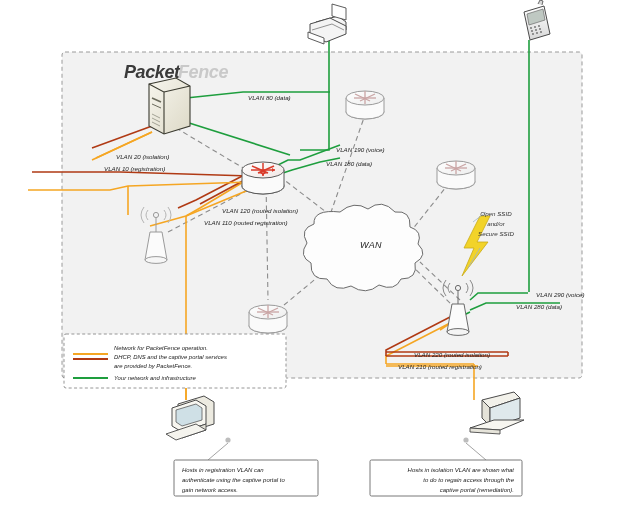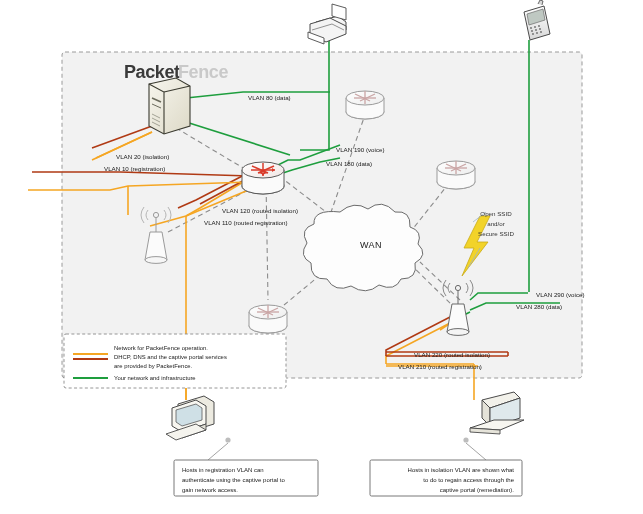--- a/index.html
+++ b/index.html
@@ -1,18 +1,18 @@
 <!DOCTYPE html>
 <html><head>
 <meta charset="utf-8">
 <style>
   html,body{margin:0;padding:0;background:#ffffff;}
   body{width:643px;height:514px;overflow:hidden;
        font-family:"Liberation Sans","DejaVu Sans",sans-serif;}
-  #stage{position:relative;width:643px;height:514px;background:#a3a3a3;}
+  #stage{position:relative;width:643px;height:514px;background:#a3a3a3;font-style:italic;}
   svg{display:block;}
   .lbl{font-size:6.2px;fill:#1a1a1a;font-family:"Liberation Sans","DejaVu Sans",sans-serif;}
   .lbl-wan{font-size:9px;fill:#222;letter-spacing:.4px;}
   .lbl-ssid{font-size:6.2px;fill:#333;}
   .lbl-legend{font-size:5.9px;fill:#222;}
   .lbl-callout{font-size:6.0px;fill:#222;}
   .logo-a{font-size:18px;fill:#3a3a3a;font-weight:bold;letter-spacing:-0.4px;}
   .logo-b{font-size:18px;fill:#c9c9c9;font-weight:bold;letter-spacing:-0.4px;}
 </style>
 </head>

